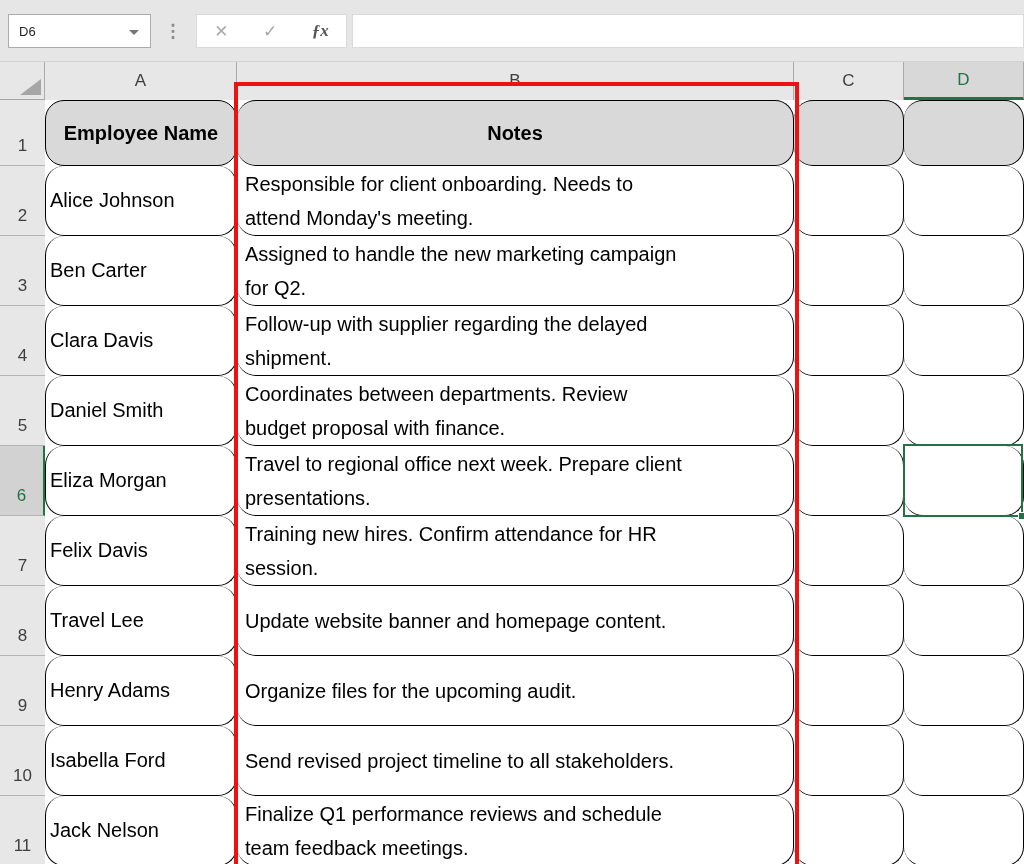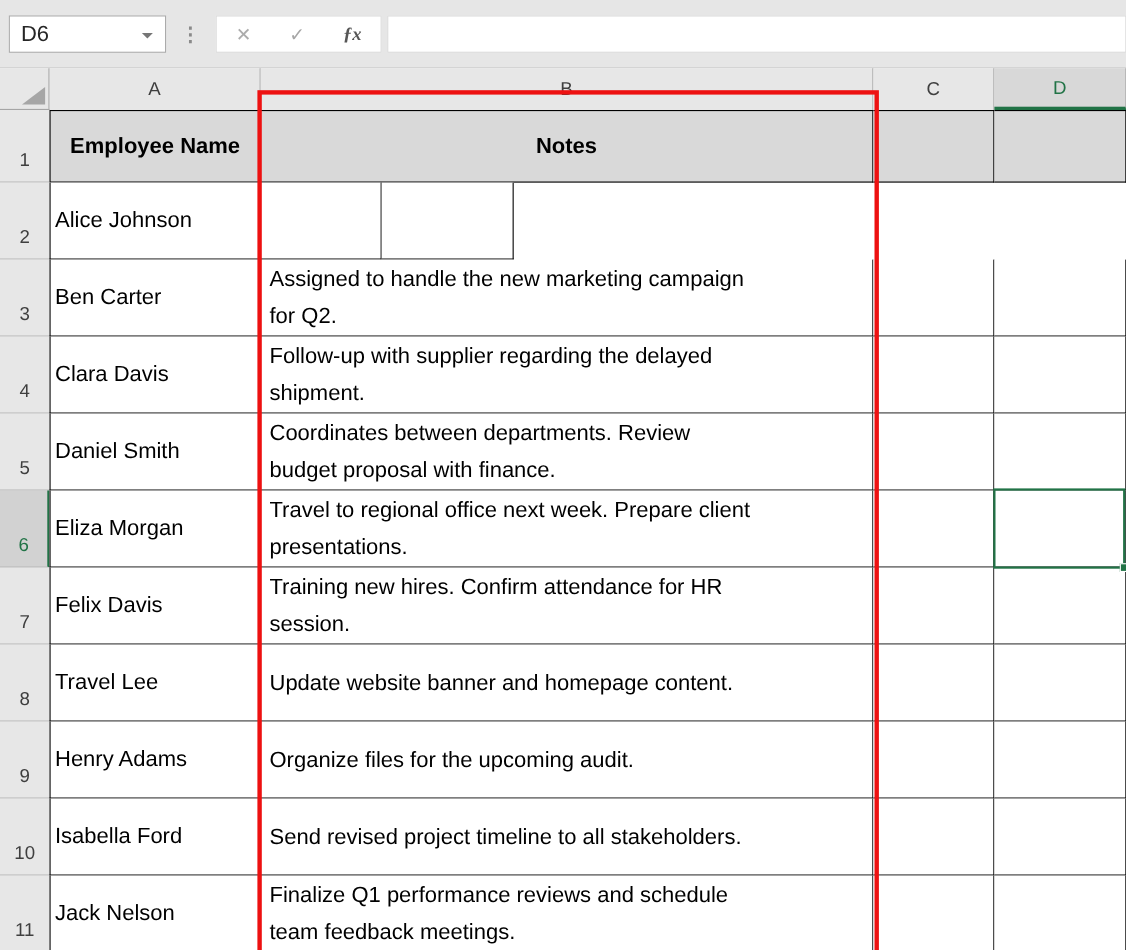--- a/index.html
+++ b/index.html
@@ -5,21 +5,21 @@
   * { margin:0; padding:0; box-sizing:border-box; }
   body { background:#fff; }
   .page { position:relative; width:1024px; height:864px; overflow:hidden; background:#fff;
           font-family:"Liberation Sans", sans-serif; }
 
   
   .topbar { position:absolute; left:0; top:0; width:1024px; height:62px; background:#E6E6E6;
             border-bottom:1px solid #D2D2D2; }
   .namebox { position:absolute; left:8px; top:14px; width:143px; height:34px; background:#fff;
              border:1px solid #ABABAB; display:flex; align-items:center; padding-left:10px;
-             font-size:20px; color:#262626; }
+             font-size:13px; color:#262626; }
   .nb-arrow { position:absolute; right:11px; top:15px; width:0; height:0;
               border-left:5px solid transparent; border-right:5px solid transparent;
               border-top:5px solid #767676; }
   .splitter { position:absolute; left:164px; top:13px; height:36px; line-height:36px;
               color:#8A8A8A; font-size:18px; font-weight:700; }
   .fbtns { position:absolute; left:196px; top:14px; width:151px; height:34px; background:#fff;
            border:1px solid #DADADA; display:flex; align-items:center; justify-content:space-around; }
   .ic-cancel { color:#ACACAC; font-size:17px; }
   .ic-enter  { color:#A6A6A6; font-size:17px; }
   .ic-fx     { color:#565656; font-size:17px; font-family:"Liberation Serif", serif;
@@ -41,21 +41,21 @@
 
   .row { display:flex; }
   .r1  { height:66px; }
   .r70 { height:70px; }
   .rowhead { width:45px; background:#E7E7E7; border-bottom:1px solid #B5B5B5;
              display:flex; align-items:flex-end; justify-content:center; padding-bottom:9px;
              font-size:17px; color:#3F3F3F; }
   .rowhead.sel { background:#D2D2D2; color:#217346; border-right:2px solid #217346; }
 
   .cell { background:#fff; border-right:1px solid #000; border-bottom:1px solid #000;
-          font-size:20px; color:#000; display:flex; align-items:center; overflow:hidden; }
+          font-size:20px; color:#000; display:flex; align-items:center; overflow:hidden;border-radius:19px; }
   .ca { width:192px; border-left:1px solid #000; padding-left:4px; }
   .cb { width:557px; padding-left:8px; white-space:pre-line; line-height:34px; }
   .cc { width:110px; }
   .cd { width:120px; }
   .hrow .cell { border-top:1px solid #000; background:#D9D9D9; font-weight:700;
                 justify-content:center; padding-left:0; }
 
   
   .red-rect { position:absolute; left:234px; top:82px; width:565px; height:800px;
               border:4px solid #ED1111; pointer-events:none; }
@@ -99,20 +99,22 @@
       <div class="rowhead">1</div>
       <div class="cell ca">Employee Name</div>
       <div class="cell cb">Notes</div>
       <div class="cell cc"></div>
       <div class="cell cd"></div>
     </div>
 
     <div class="row r70">
       <div class="rowhead">2</div>
       <div class="cell ca">Alice Johnson</div>
+      <div class="cell cb">Responsible for client onboarding. Needs to
+attend Monday's meeting.</div>
       <div class="cell cc"></div>
       <div class="cell cd"></div>
     </div>
 
     <div class="row r70">
       <div class="rowhead">3</div>
       <div class="cell ca">Ben Carter</div>
       <div class="cell cb">Assigned to handle the new marketing campaign
 for Q2.</div>
       <div class="cell cc"></div>

